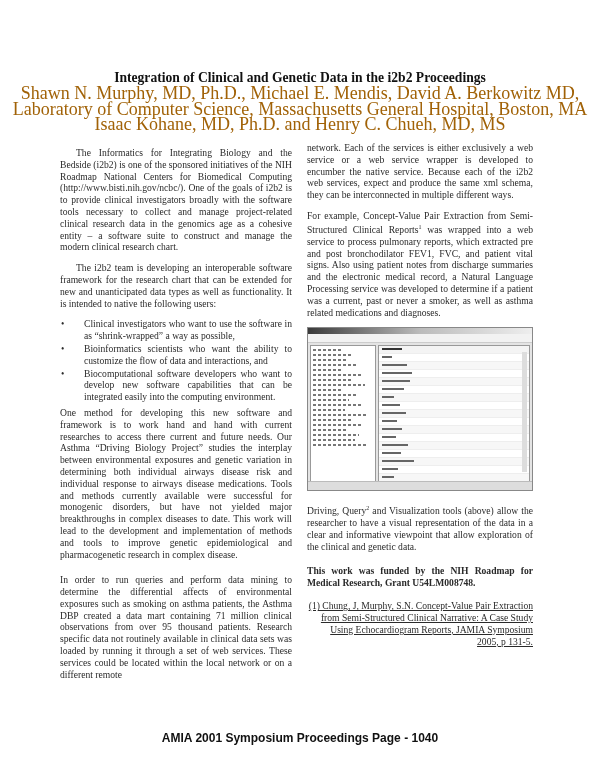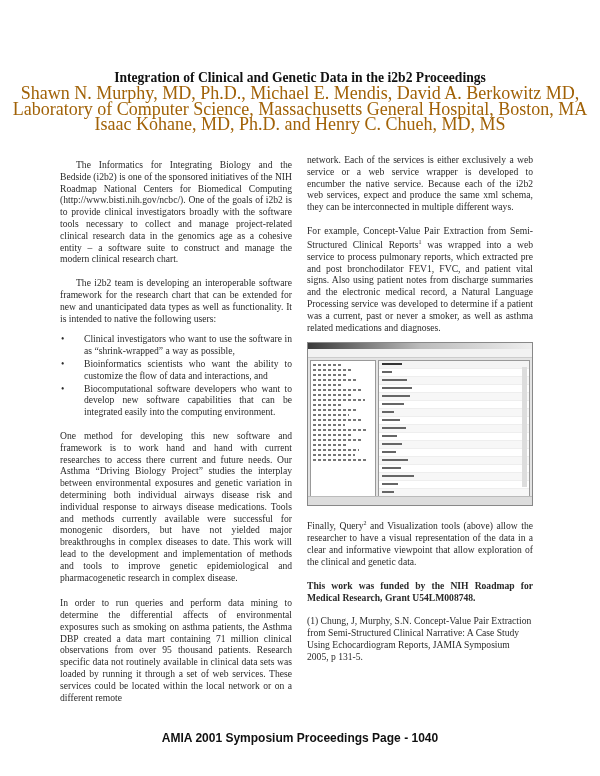--- a/index.html
+++ b/index.html
@@ -4,28 +4,28 @@
 <style>
   html, body { margin:0; padding:0; background:#ffffff; }
   body { width:600px; height:776px; position:relative; overflow:hidden;
          font-family:"Liberation Serif", serif; color:#222; }
   .title { position:absolute; top:70px; left:0; width:600px; text-align:center;
            font-weight:bold; font-size:13.6px; color:#111; }
   .authors { position:absolute; top:86px; left:0; width:600px; text-align:center;
              font-size:18px; line-height:15.5px; color:#a16207; }
   .col { position:absolute; font-size:9.6px; line-height:11.8px; color:#2a2a2a;
          text-align:justify; }
-  .col p { margin:12px 0 9px 0; }
+  .col p { margin:0 0 9px 0; }
   .col p.indent { text-indent:16px; }
   .left { left:60px; top:147px; width:232px; }
   .right { left:307px; top:142px; width:226px; }
   ul.bullets { margin:0 0 4px 0; padding:0; list-style:none; }
   ul.bullets li { position:relative; padding-left:24px; margin-bottom:1px; }
   ul.bullets li .dot { position:absolute; left:1px; top:0; }
-  .refs p { margin:0; text-align:left; }
+  .refs p { margin:0; text-align:right;text-decoration:underline; }
   .screenshot { position:relative; width:226px; height:164px; margin:4px 0 12px 0;
                 border:1px solid #888; background:#e4e4e4; box-sizing:border-box; }
   .ss-titlebar { height:6px; background:linear-gradient(to right,#3a3a3a,#bbbbbb,#eeeeee); }
   .ss-menubar { height:8px; background:#f2f2f2; border-bottom:1px solid #ccc; font-size:3px; }
   .ss-left { position:absolute; left:2px; top:17px; width:64px; height:135px; background:#fff; border:1px solid #999;
              overflow:hidden; }
   .ss-right { position:absolute; left:70px; top:17px; width:150px; height:135px; background:#fff; border:1px solid #999; }
   .ss-line { height:2px; margin:3px 2px; background:repeating-linear-gradient(to right,#777 0 3px,transparent 3px 5px); }
   .ss-row { height:7px; border-bottom:1px solid #eee; position:relative; }
   .ss-row span { position:absolute; left:3px; top:2px; height:2px; background:#666; }
@@ -136,20 +136,20 @@
           <span style="width:16px"></span>
         </div>
       <div class="ss-row" style="background:#f7f7f7">
           <span style="width:12px"></span>
         </div>
       <div class="ss-scroll"></div>
     </div>
     <div class="ss-status"></div>
   </div>
 
-  <p><span>Finally, Query</span><sup>2</sup><span> and Visualization tools (above) allow the researcher to have a visual representation of the data in a clear and informative viewpoint that allow exploration of the clinical and genetic data.</span></p>
+  <p><span>Driving, Query</span><sup>2</sup><span> and Visualization tools (above) allow the researcher to have a visual representation of the data in a clear and informative viewpoint that allow exploration of the clinical and genetic data.</span></p>
   <p style="margin-top:12px;font-weight:bold;">This work was funded by the NIH Roadmap for Medical Research, Grant U54LM008748.</p>
   <div class="refs" style="margin-top:12px;">
     <p>(1)  Chung, J, Murphy, S.N.  Concept-Value Pair Extraction from Semi-Structured Clinical Narrative: A Case Study Using Echocardiogram Reports, JAMIA Symposium 2005, p 131-5.</p>
   </div>
 </div>
 
 <div class="footer">AMIA 2001 Symposium Proceedings Page - 1040</div>
 
 </body></html>

